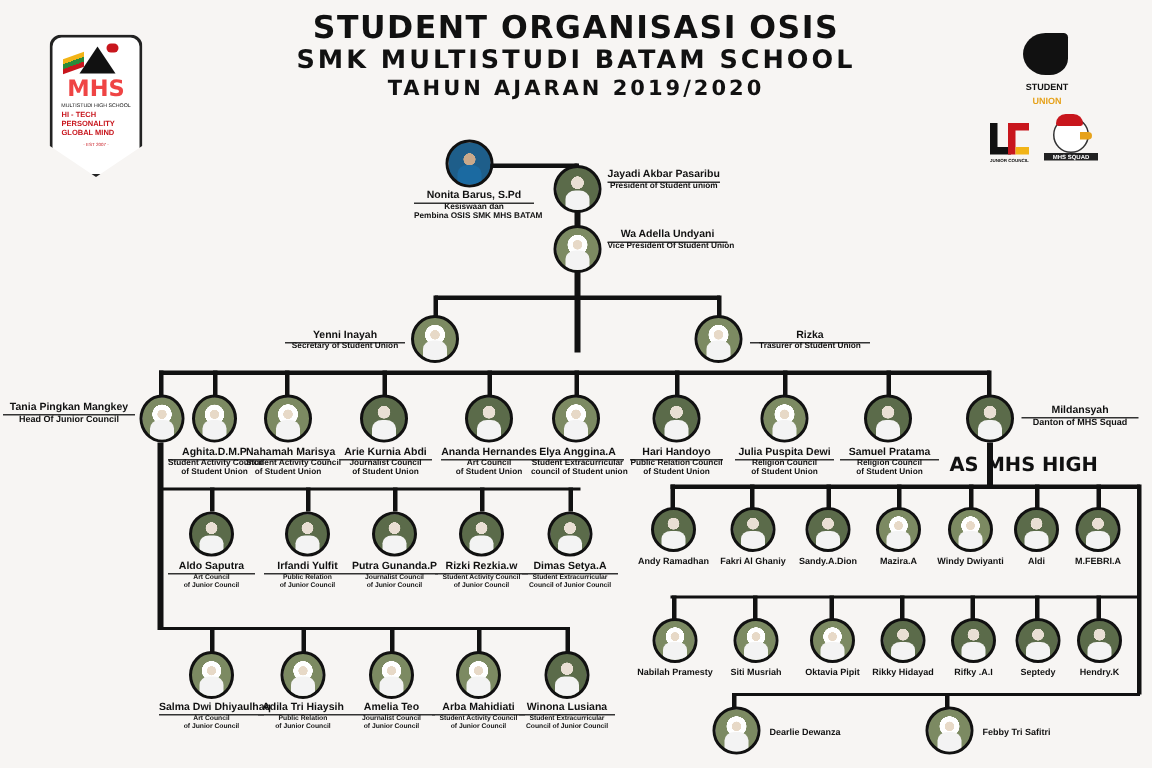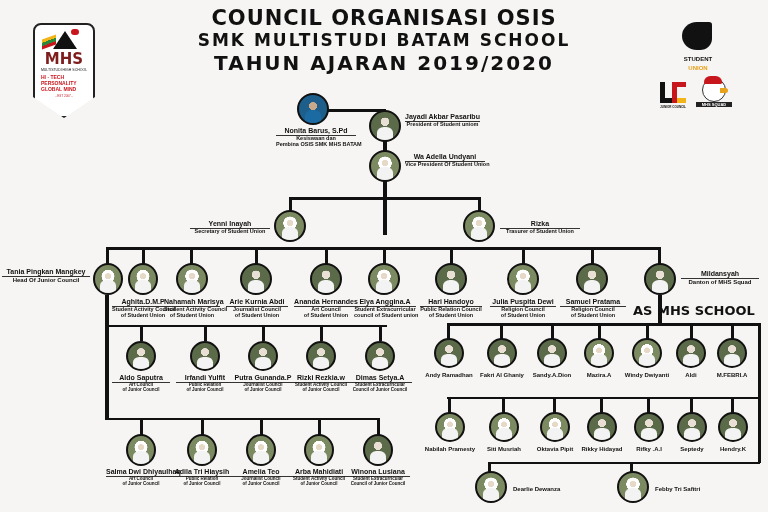--- a/index.html
+++ b/index.html
@@ -1,46 +1,46 @@
 <!DOCTYPE html>
 <html><head>
 <meta charset="utf-8">
 <style>
   html,body{margin:0;padding:0;}
   body{width:768px;height:512px;background:#f7f5f3;position:relative;overflow:hidden;font-family:"Liberation Sans",sans-serif;color:#111;}
   .abs{position:absolute;}
   .title{position:absolute;left:0;width:768px;text-align:center;font-family:"DejaVu Sans",sans-serif;font-weight:bold;color:#111;}
   .t1{top:6px;font-size:21px;letter-spacing:1px;}
   .t2{top:30px;font-size:17px;letter-spacing:2px;}
-  .t3{top:51px;font-size:20px;letter-spacing:2px;}
+  .t3{top:51px;font-size:14px;letter-spacing:2px;}
   .line{position:absolute;background:#111;}
   .av{position:absolute;border-radius:50%;border:2px solid #111;box-sizing:border-box;overflow:hidden;
       background:radial-gradient(circle at 50% 35%,#e9dfd4 0 18%,#5b6b4a 19% 100%);}
   .av .body{position:absolute;left:20%;top:55%;width:60%;height:50%;background:#f3f3f3;border-radius:40% 40% 0 0;}
   .av.hijab{background:radial-gradient(circle at 50% 40%,#e7d9c7 0 14%,#ffffff 15% 30%,#7c8a62 31% 100%);}
   .lbl{position:absolute;text-align:center;font-family:"Liberation Sans",sans-serif;line-height:1.05;}
   .nm{font-weight:bold;font-size:7px;border-bottom:1px solid #333;padding-bottom:1px;white-space:nowrap;}
   .rl{font-weight:bold;font-size:5.5px;white-space:nowrap;}
   .small .nm{font-size:6px;border:none;}
   .bigtag{position:absolute;font-family:"DejaVu Sans",sans-serif;font-weight:bold;font-size:13px;}
   .logo-l{position:absolute;left:33px;top:23px;width:62px;height:95px;border:2px solid #222;border-radius:8px 8px 0 0;box-sizing:border-box;background:#fff;
     clip-path:polygon(0 0,100% 0,100% 78%,50% 100%,0 78%);}
 </style>
 </head>
 <body>
 
-<div class="title t1">COUNCIL ORGANISASI OSIS</div>
+<div class="title t1">STUDENT ORGANISASI OSIS</div>
 <div class="title t2">SMK MULTISTUDI BATAM SCHOOL</div>
 <div class="title t3">TAHUN AJARAN 2019/2020</div>
 
 <div class="logo-l">
   <div class="abs" style="left:18px;top:6px;width:0;height:0;border-left:12px solid transparent;border-right:12px solid transparent;border-bottom:18px solid #111;"></div>
   <div class="abs" style="left:36px;top:4px;width:8px;height:6px;background:#c8161d;border-radius:3px;"></div>
   <div class="abs" style="left:7px;top:12px;width:14px;height:10px;background:linear-gradient(#f2b417 0 33%,#2a8a3a 33% 66%,#c8161d 66%);transform:skewY(-20deg);"></div>
-  <div class="abs" style="left:0;top:25px;width:58px;text-align:center;color:#7f1d1d;font-weight:bold;font-size:15px;font-family:'DejaVu Sans',sans-serif;">MHS</div>
+  <div class="abs" style="left:0;top:25px;width:58px;text-align:center;color:#ef4444;font-weight:bold;font-size:15px;font-family:'DejaVu Sans',sans-serif;">MHS</div>
   <div class="abs" style="left:0;top:43px;width:58px;text-align:center;font-size:3.5px;">MULTISTUDI HIGH SCHOOL</div>
   <div class="abs" style="left:6px;top:49px;font-size:5px;color:#c8161d;font-weight:bold;">HI - TECH</div>
   <div class="abs" style="left:6px;top:55px;font-size:5px;color:#c8161d;font-weight:bold;">PERSONALITY</div>
   <div class="abs" style="left:6px;top:61px;font-size:5px;color:#c8161d;font-weight:bold;">GLOBAL MIND</div>
   <div class="abs" style="left:0;top:69px;width:58px;text-align:center;font-size:3px;color:#c8161d;">- EST 2007 -</div>
 </div>
 
 <div class="abs" style="left:676px;top:22px;width:44px;height:58px;">
   <div class="abs" style="left:6px;top:0;width:30px;height:28px;background:#111;border-radius:50% 10% 40% 50%;"></div>
   <div class="abs" style="left:0;top:34px;width:44px;text-align:center;font-size:6px;font-weight:bold;">STUDENT</div>
@@ -240,21 +240,21 @@
 </div>
 
 <div class="av" style="left:644px;top:263px;width:32px;height:32px;">
     <div class="body"></div>
   </div>
 <div class="lbl" style="left:681px;top:270px;width:78px;">
   <div class="nm">Mildansyah</div>
   <div class="rl" style="font-size:6px;">Danton of MHS Squad</div>
 </div>
 
-<div class="bigtag" style="left:633px;top:303px;">AS MHS SCHOOL</div>
+<div class="bigtag" style="left:633px;top:303px;">AS MHS HIGH</div>
 
 <div class="av" style="left:126px;top:341px;width:30px;height:30px;">
     <div class="body"></div>
   </div>
 <div class="lbl" style="left:112px;top:374px;width:58px;">
   <div class="nm">Aldo Saputra</div>
   <div class="rl" style="font-size:4.5px;">Art Council</div>
   <div class="rl" style="font-size:4.5px;">of Junior Council</div>
 </div>
 

